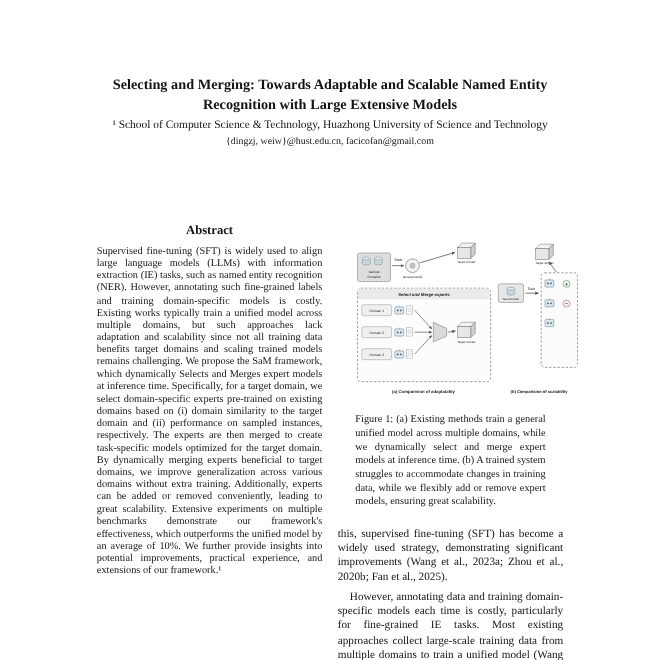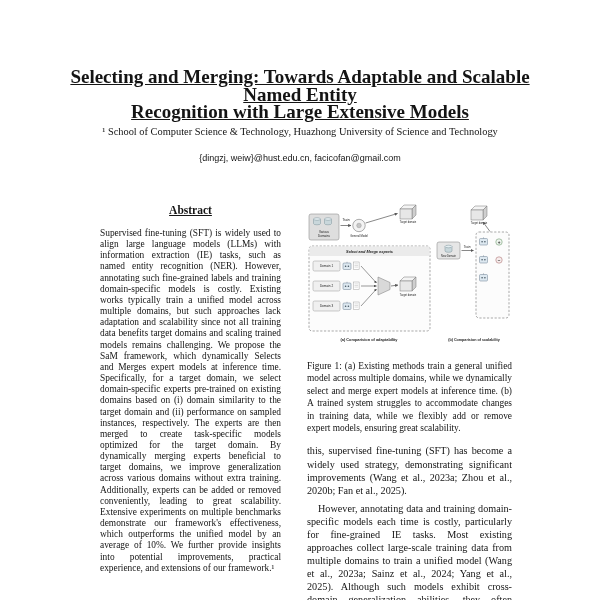--- a/index.html
+++ b/index.html
@@ -3,29 +3,29 @@
 <meta charset="utf-8">
 <style>
   html, body { margin: 0; padding: 0; }
   body { width: 600px; height: 600px; background: #ffffff; }
   .page {
     position: relative; width: 600px; height: 600px; overflow: hidden;
     background: #ffffff; color: #141414;
     font-family: "Liberation Serif", "DejaVu Serif", serif;
   }
   .titleblock { position: absolute; top: 68px; left: 65px; width: 470px; text-align: center; }
-  .title-line { font-size: 19px; font-weight: 700; line-height: 17.5px; margin: 0; text-decoration: underline; }
+  .title-line { font-size: 13px; font-weight: 700; line-height: 17.5px; margin: 0; }
   .authors { margin-top: 13px; font-size: 11px; font-weight: 700; }
   .affiliation { margin-top: 5px; font-size: 10.4px; }
-  .emails { margin-top: 16px; font-family: Liberation Sans, sans-serif; font-size: 9px; }
+  .emails { margin-top: 4px; font-family: Liberation Serif, serif; font-size: 9px; }
   .columns { position: absolute; top: 204px; left: 88px; width: 424px; display: flex; gap: 14px; }
   .col { width: 205px; }
-  .abstract-heading { text-align: center; font-weight: 700; font-size: 11.5px; margin: 0 0 8px 0; text-decoration: underline; }
-  .abstract-text { margin: 12px; font-size: 9.4px; line-height: 11.15px; text-align: justify; hyphens: auto; -webkit-hyphens: auto; }
-  .figure-block { margin: 0; }
+  .abstract-heading { text-align: center; font-weight: 700; font-size: 11.5px; margin: 0 0 8px 0; }
+  .abstract-text { margin: 0; font-size: 9.4px; line-height: 11.15px; text-align: justify; hyphens: auto; -webkit-hyphens: auto; }
+  .figure-block { margin: 16px; }
   .figure-svg { display: block; }
   .figure-svg text { font-family: "Liberation Sans", "DejaVu Sans", sans-serif; fill: #222; }
   .figure-caption { margin-top: 8px; font-size: 9.4px; line-height: 12.4px; text-align: justify; hyphens: auto; }
   .body-para { margin: 0; font-size: 10.2px; line-height: 13.1px; text-align: justify; hyphens: auto; }
   .p1 { margin-top: 10px; }
   .p2 { margin-top: 5px; text-indent: 11px; }
 </style>
 </head>
 <body>
 

